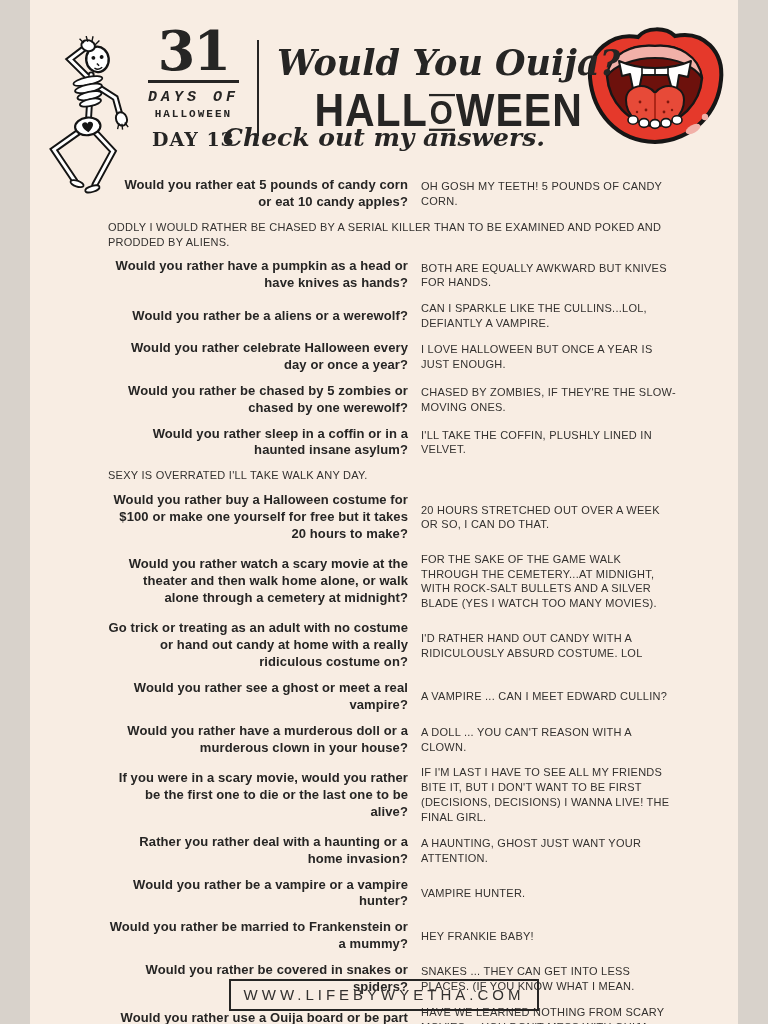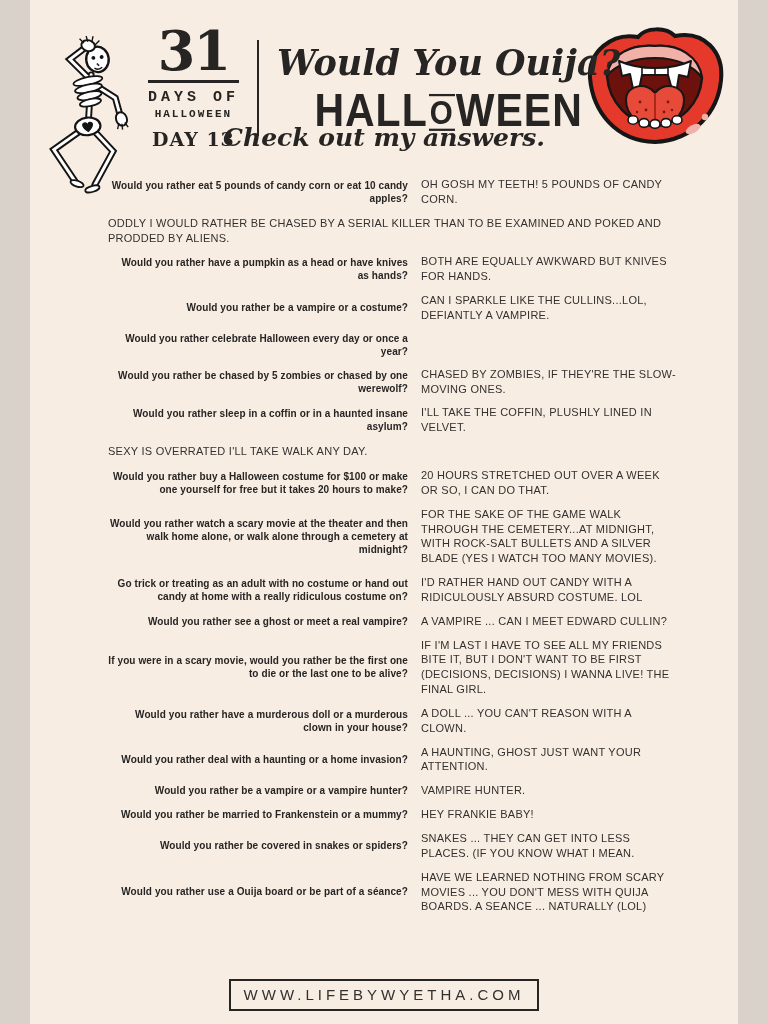--- a/index.html
+++ b/index.html
@@ -22,21 +22,21 @@
   .badge-31 {
     font-family:"DejaVu Serif", serif;
     font-weight:bold; font-size:54px; line-height:0.95;
     letter-spacing:-2px;
     border-bottom:3px solid #262524;
     padding:0 10px 3px 10px;
     display:inline-block;
   }
   .badge-daysof {
     font-family:"Liberation Mono", monospace;
-    font-size:15px; font-weight:bold; letter-spacing:4px; margin-top:6px;
+    font-size:15px; font-weight:bold; letter-spacing:4px; margin-top:6px;font-style:italic;
   }
   .badge-halloween {
     font-family:"Liberation Mono", monospace;
     font-size:11px; font-weight:bold; letter-spacing:2px; margin-top:2px;
   }
   .badge-day {
     font-family:"DejaVu Serif", serif;
     font-size:19px; font-weight:bold; letter-spacing:1px; margin-top:8px;
   }
   .header-divider { width:2px; height:96px; background:#262524; }
@@ -76,21 +76,21 @@
 
   
   .qa-list {
     position:absolute; top:177px; left:78px; right:60px;
     display:flex; flex-direction:column; gap:9px;
   }
   .qa-row { display:flex; align-items:center; gap:13px; }
   .question {
     flex:0 0 300px; width:300px;
     text-align:right; font-weight:bold;
-    font-size:10px; line-height:1.3;
+    font-size:13px; line-height:1.3;
     letter-spacing:0.1px;
   }
   .answer {
     flex:1;
     font-size:11px; line-height:1.35;
     letter-spacing:0.25px;
     color:#33312f;
   }
 
   
@@ -196,25 +196,26 @@
       <div class="answer">OH GOSH MY TEETH! 5 POUNDS OF CANDY CORN.</div>
     </div>
       <div class="qa-row">
       <div class="answer">ODDLY I WOULD RATHER BE CHASED BY A SERIAL KILLER THAN TO BE EXAMINED AND POKED AND PRODDED BY ALIENS.</div>
     </div>
       <div class="qa-row">
       <div class="question">Would you rather have a pumpkin as a head or have knives as hands?</div>
       <div class="answer">BOTH ARE EQUALLY AWKWARD BUT KNIVES FOR HANDS.</div>
     </div>
       <div class="qa-row">
-      <div class="question">Would you rather be a vampire or a costume?</div>
+      <div class="question">Would you rather be a aliens or a werewolf?</div>
       <div class="answer">CAN I SPARKLE LIKE THE CULLINS...LOL, DEFIANTLY A VAMPIRE.</div>
     </div>
       <div class="qa-row">
       <div class="question">Would you rather celebrate Halloween every day or once a year?</div>
+      <div class="answer">I LOVE HALLOWEEN BUT ONCE A YEAR IS JUST ENOUGH.</div>
     </div>
       <div class="qa-row">
       <div class="question">Would you rather be chased by 5 zombies or chased by one werewolf?</div>
       <div class="answer">CHASED BY ZOMBIES, IF THEY'RE THE SLOW-MOVING ONES.</div>
     </div>
       <div class="qa-row">
       <div class="question">Would you rather sleep in a coffin or in a haunted insane asylum?</div>
       <div class="answer">I'LL TAKE THE COFFIN, PLUSHLY LINED IN VELVET.</div>
     </div>
       <div class="qa-row">
@@ -230,29 +231,29 @@
     </div>
       <div class="qa-row">
       <div class="question">Go trick or treating as an adult with no costume or hand out candy at home with a really ridiculous costume on?</div>
       <div class="answer">I'D RATHER HAND OUT CANDY WITH A RIDICULOUSLY ABSURD COSTUME. LOL</div>
     </div>
       <div class="qa-row">
       <div class="question">Would you rather see a ghost or meet a real vampire?</div>
       <div class="answer">A VAMPIRE ...  CAN I MEET EDWARD CULLIN?</div>
     </div>
       <div class="qa-row">
+      <div class="question">Would you rather have a murderous doll or a murderous clown in your house?</div>
+      <div class="answer">A DOLL ... YOU CAN'T REASON WITH A CLOWN.</div>
+    </div>
+      <div class="qa-row">
       <div class="question">If you were in a scary movie, would you rather be the first one to die or the last one to be alive?</div>
       <div class="answer">IF I'M LAST I HAVE TO SEE ALL MY FRIENDS BITE IT, BUT I DON'T WANT TO BE FIRST (DECISIONS, DECISIONS)  I WANNA LIVE! THE FINAL GIRL.</div>
     </div>
       <div class="qa-row">
-      <div class="question">Would you rather have a murderous doll or a murderous clown in your house?</div>
-      <div class="answer">A DOLL ... YOU CAN'T REASON WITH A CLOWN.</div>
-    </div>
-      <div class="qa-row">
-      <div class="question">Would you rather deal with a haunting or a home invasion?</div>
+      <div class="question">Rather you rather deal with a haunting or a home invasion?</div>
       <div class="answer">A HAUNTING, GHOST JUST WANT YOUR ATTENTION.</div>
     </div>
       <div class="qa-row">
       <div class="question">Would you rather be a vampire or a vampire hunter?</div>
       <div class="answer">VAMPIRE HUNTER.</div>
     </div>
       <div class="qa-row">
       <div class="question">Would you rather be married to Frankenstein or a mummy?</div>
       <div class="answer">HEY FRANKIE BABY!</div>
     </div>

